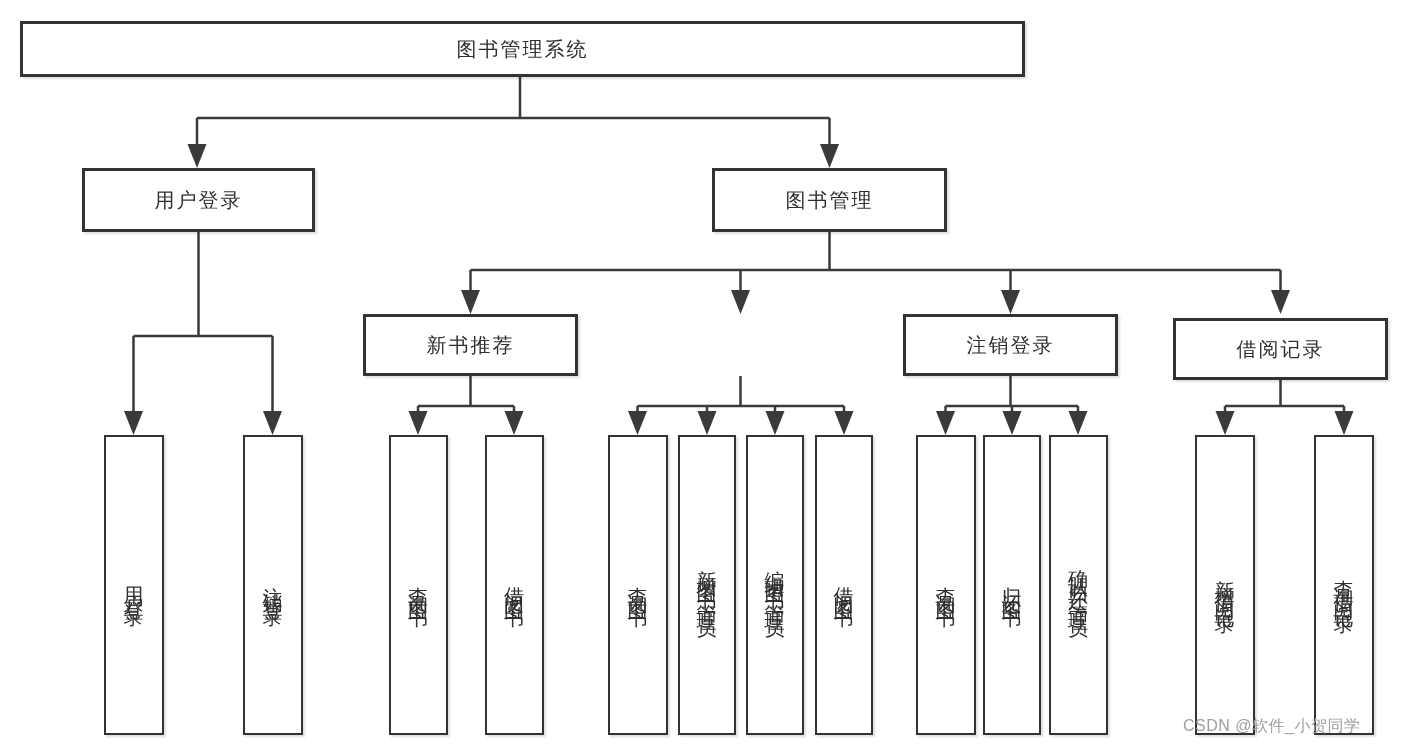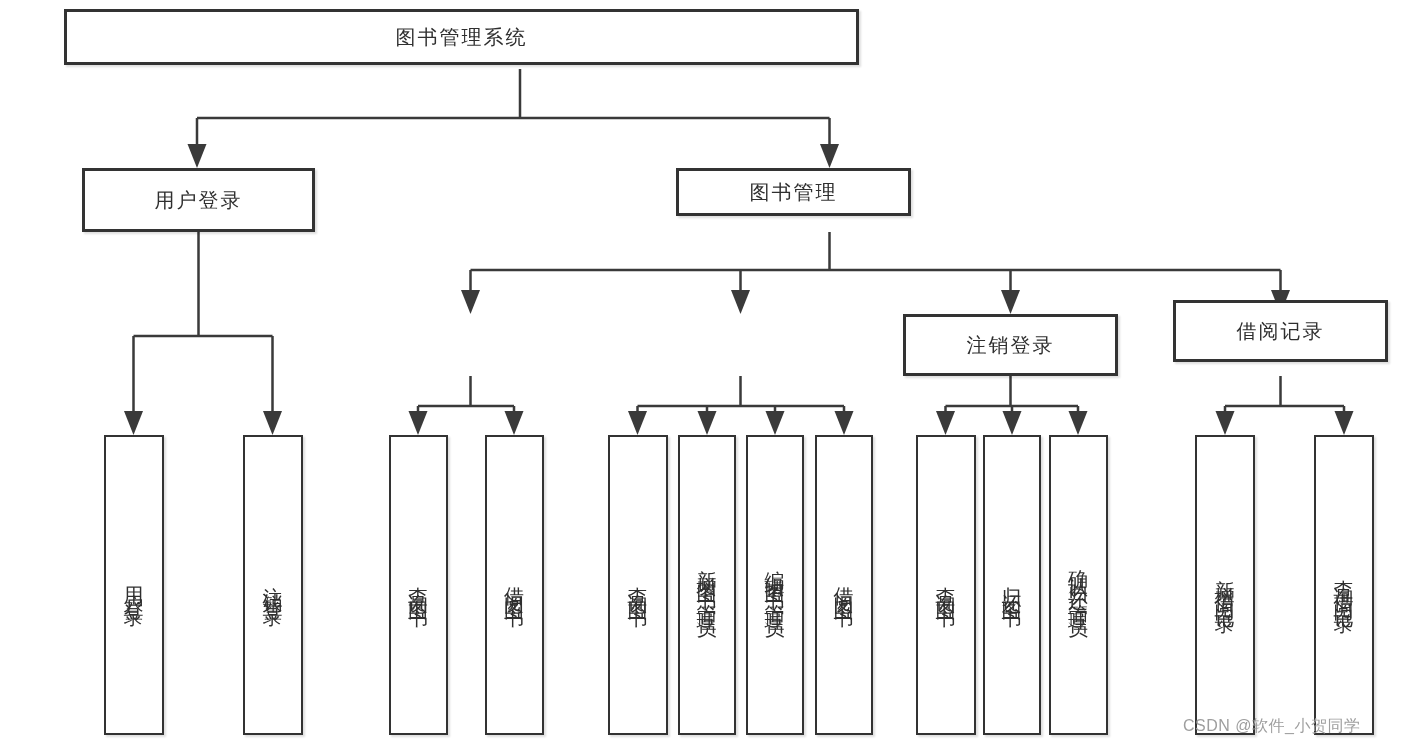--- a/index.html
+++ b/index.html
@@ -89,27 +89,28 @@
       <polygon points="697.5,411 716.5,411 707,435" fill="#3a3a3a"></polygon>
       <polygon points="765.5,411 784.5,411 775,435" fill="#3a3a3a"></polygon>
       <polygon points="834.5,411 853.5,411 844,435" fill="#3a3a3a"></polygon>
       <polygon points="936,411 955,411 945.5,435" fill="#3a3a3a"></polygon>
       <polygon points="1002.5,411 1021.5,411 1012,435" fill="#3a3a3a"></polygon>
       <polygon points="1068.5,411 1087.5,411 1078,435" fill="#3a3a3a"></polygon>
       <polygon points="1215.5,411 1234.5,411 1225,435" fill="#3a3a3a"></polygon>
       <polygon points="1334.5,411 1353.5,411 1344,435" fill="#3a3a3a"></polygon>
     </svg>
 
-  <div class="box hbox" style="left:20px; top:9px; width:795px; height:56px;margin-left:44px;">图书管理系统</div>
+  <div class="box hbox" style="left:20px; top:21px; width:1005px; height:56px;">图书管理系统</div>
 
   <div class="box hbox" style="left:82px; top:168px; width:233px; height:64px;">用户登录</div>
-  <div class="box hbox" style="left:676px; top:168px; width:235px; height:48px;">图书管理</div>
+  <div class="box hbox" style="left:712px; top:168px; width:235px; height:64px;">图书管理</div>
 
+  <div class="box hbox" style="left:363px; top:314px; width:215px; height:62px;">新书推荐</div>
   <div class="box hbox" style="left:903px; top:314px; width:215px; height:62px;">注销登录</div>
-  <div class="box hbox" style="left:1173px; top:300px; width:215px; height:62px;">借阅记录</div>
+  <div class="box hbox" style="left:1173px; top:318px; width:215px; height:62px;">借阅记录</div>
 
   <div class="box vbox" style="left:104px; top:435px; width:60px; height:300px;">用户登录</div>
   <div class="box vbox" style="left:243px; top:435px; width:60px; height:300px;">注销登录</div>
 
   <div class="box vbox" style="left:389px; top:435px; width:59px; height:300px;">查询图书</div>
   <div class="box vbox" style="left:485px; top:435px; width:59px; height:300px;">借阅图书</div>
 
   <div class="box vbox" style="left:608px; top:435px; width:60px; height:300px;">查询图书</div>
   <div class="box vbox" style="left:678px; top:435px; width:58px; height:300px;">新增图书（管理员）</div>
   <div class="box vbox" style="left:746px; top:435px; width:58px; height:300px;">编辑图书（管理员）</div>

